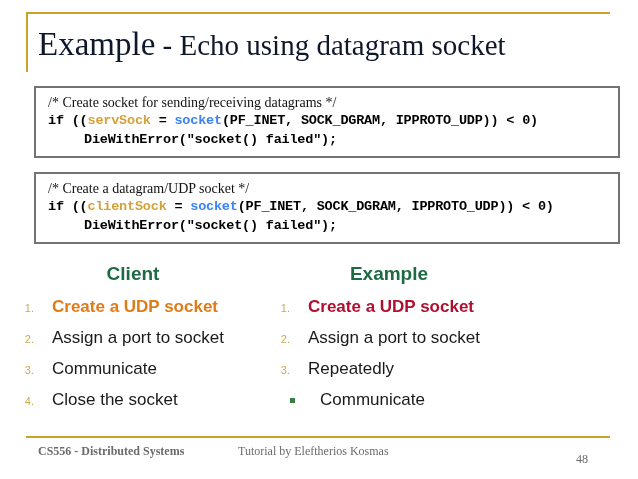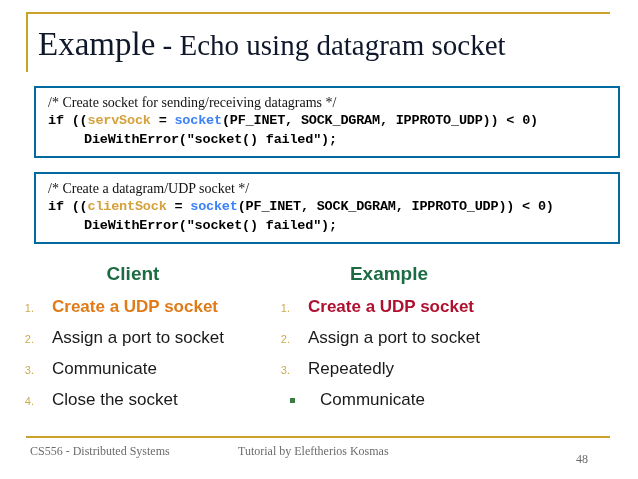--- a/index.html
+++ b/index.html
@@ -49,21 +49,21 @@
   }
   .slide-title .title-main { font-size: 33px; }
   .slide-title .title-sub  { font-size: 29px; }
 
   
   .code-box {
     position: absolute;
     left: 34px;
     width: 586px;
     box-sizing: border-box;
-    border: 2px solid #0369a1;
+    border: 2px solid #737373;
     background: #ffffff;
     padding: 6px 0 7px 12px;
   }
   #code-box-1 { top: 86px; }
   #code-box-2 { top: 172px; }
 
   .code-comment {
     font-family: "Liberation Serif", "DejaVu Serif", serif;
     font-size: 14px;
     line-height: 17px;
@@ -163,21 +163,21 @@
   .footer {
     position: absolute;
     left: 26px;
     top: 444px;
     width: 584px;
     height: 20px;
     font-family: "Liberation Serif", "DejaVu Serif", serif;
     font-size: 12px;
     color: #6b6b6b;
   }
-  .footer-left   { position: absolute; left: 4px;   top: 0; }
+  .footer-left   { position: absolute; left: 12px;   top: 0; font-weight: bold; }
   .footer-center { position: absolute; left: 212px; top: 0; }
   .footer-right  { position: absolute; right: 22px; top: 8px; margin-left: 24px; }
 </style>
 </head>
 <body>
 
 <div class="top-rule"></div>
 <div class="left-accent"></div>
 
 <div class="slide-title">

